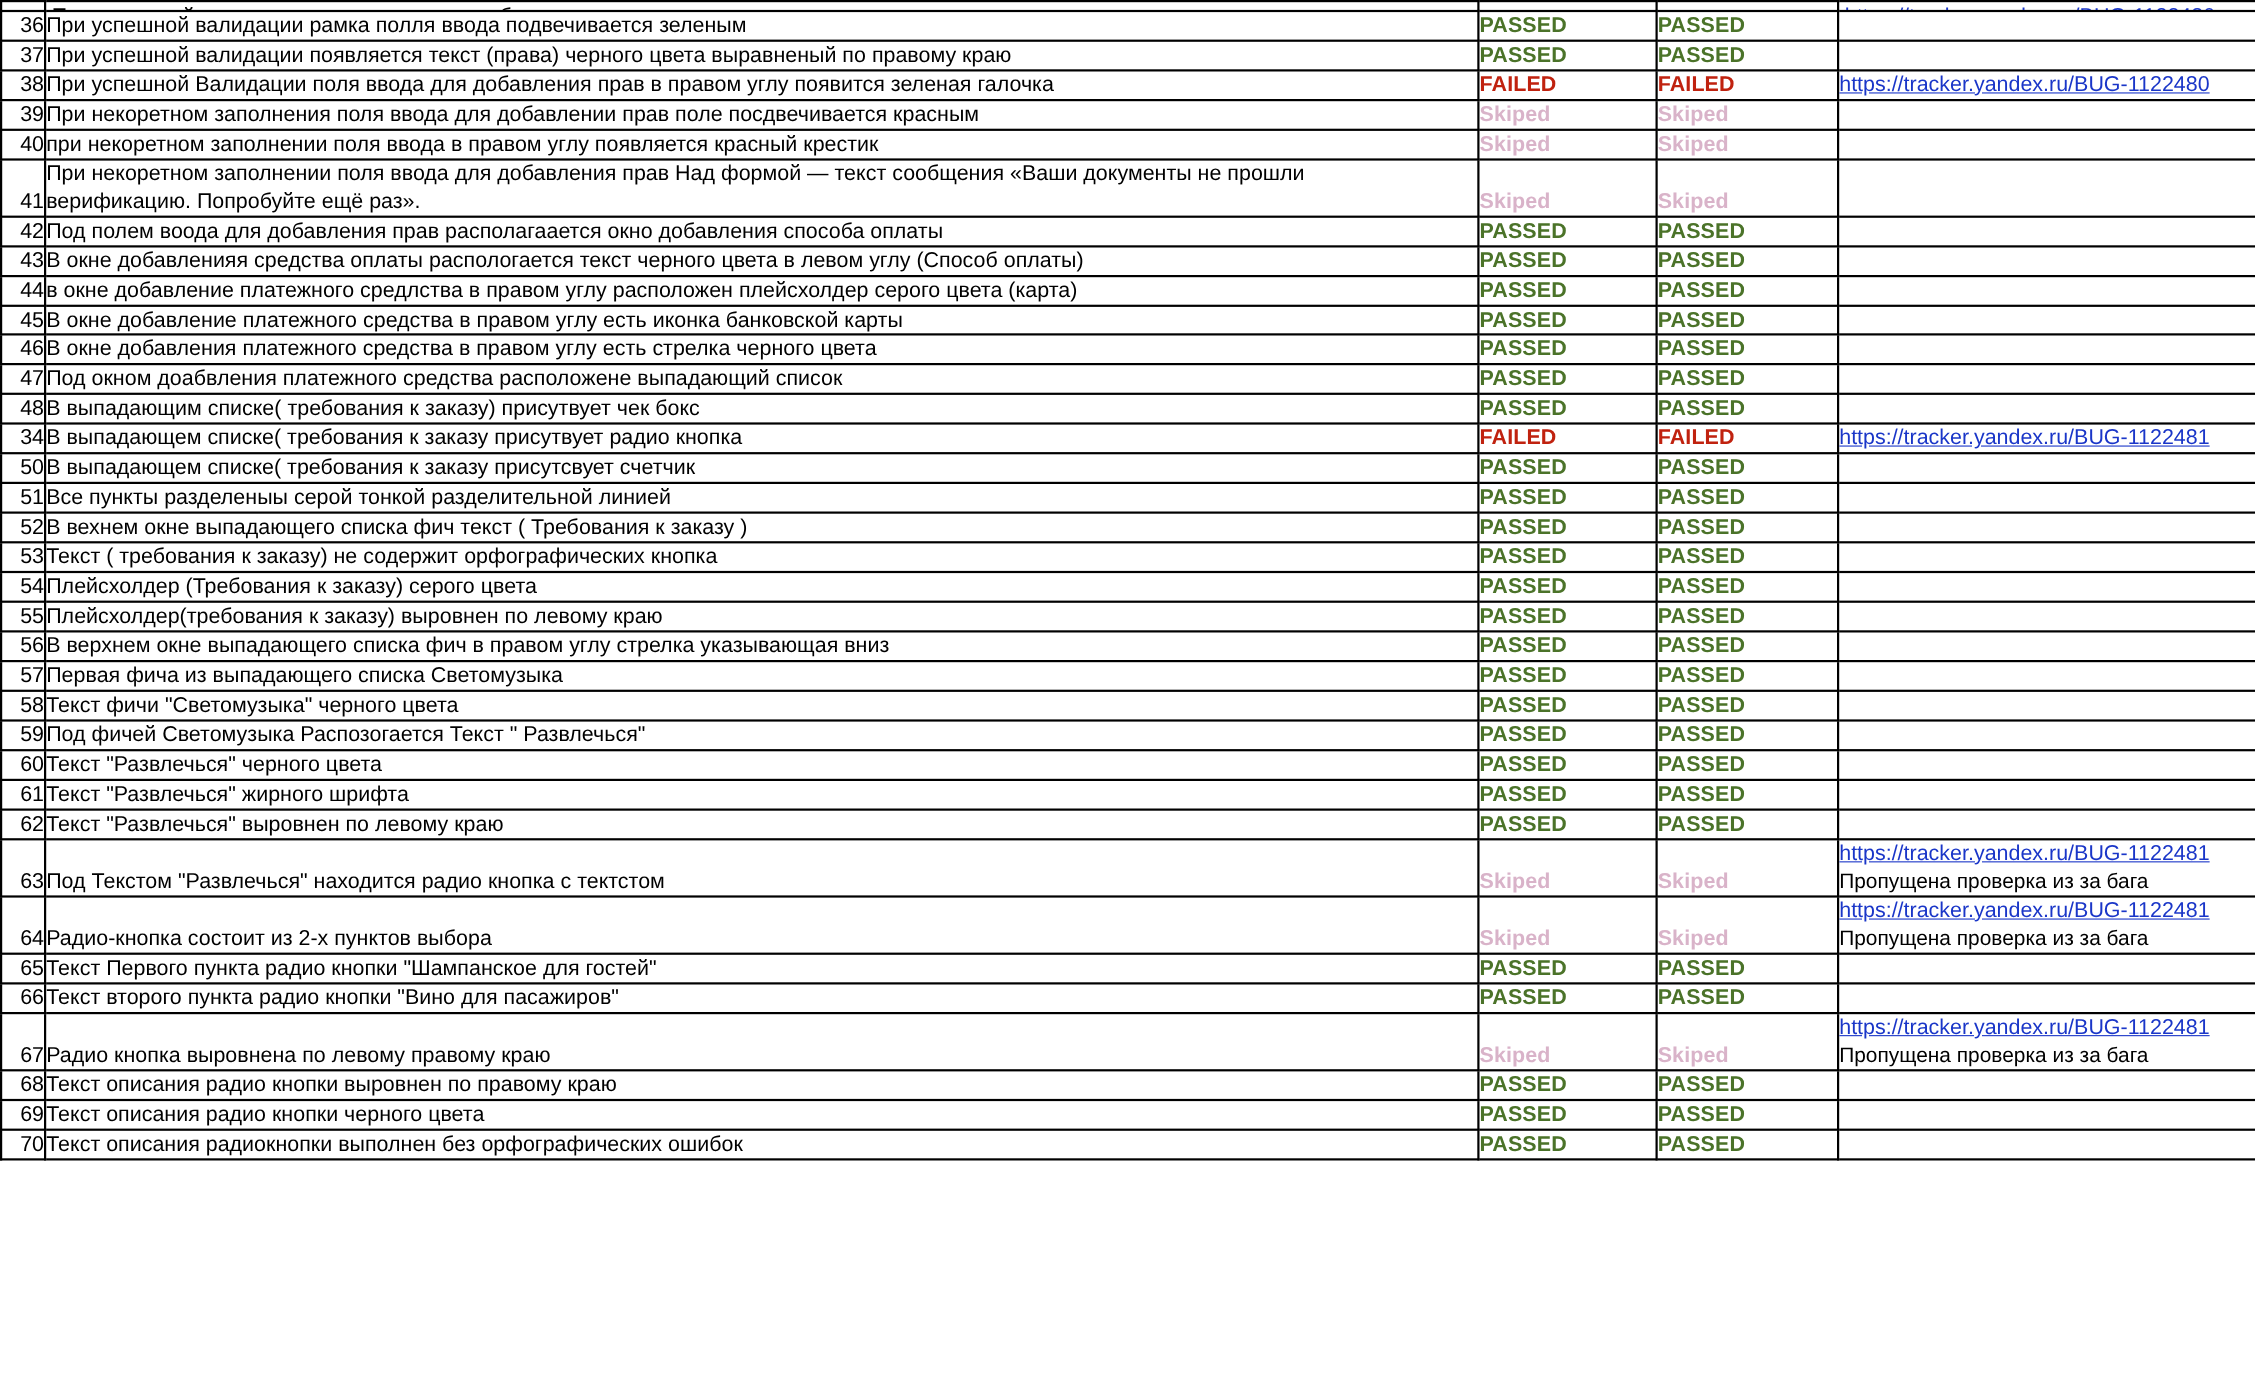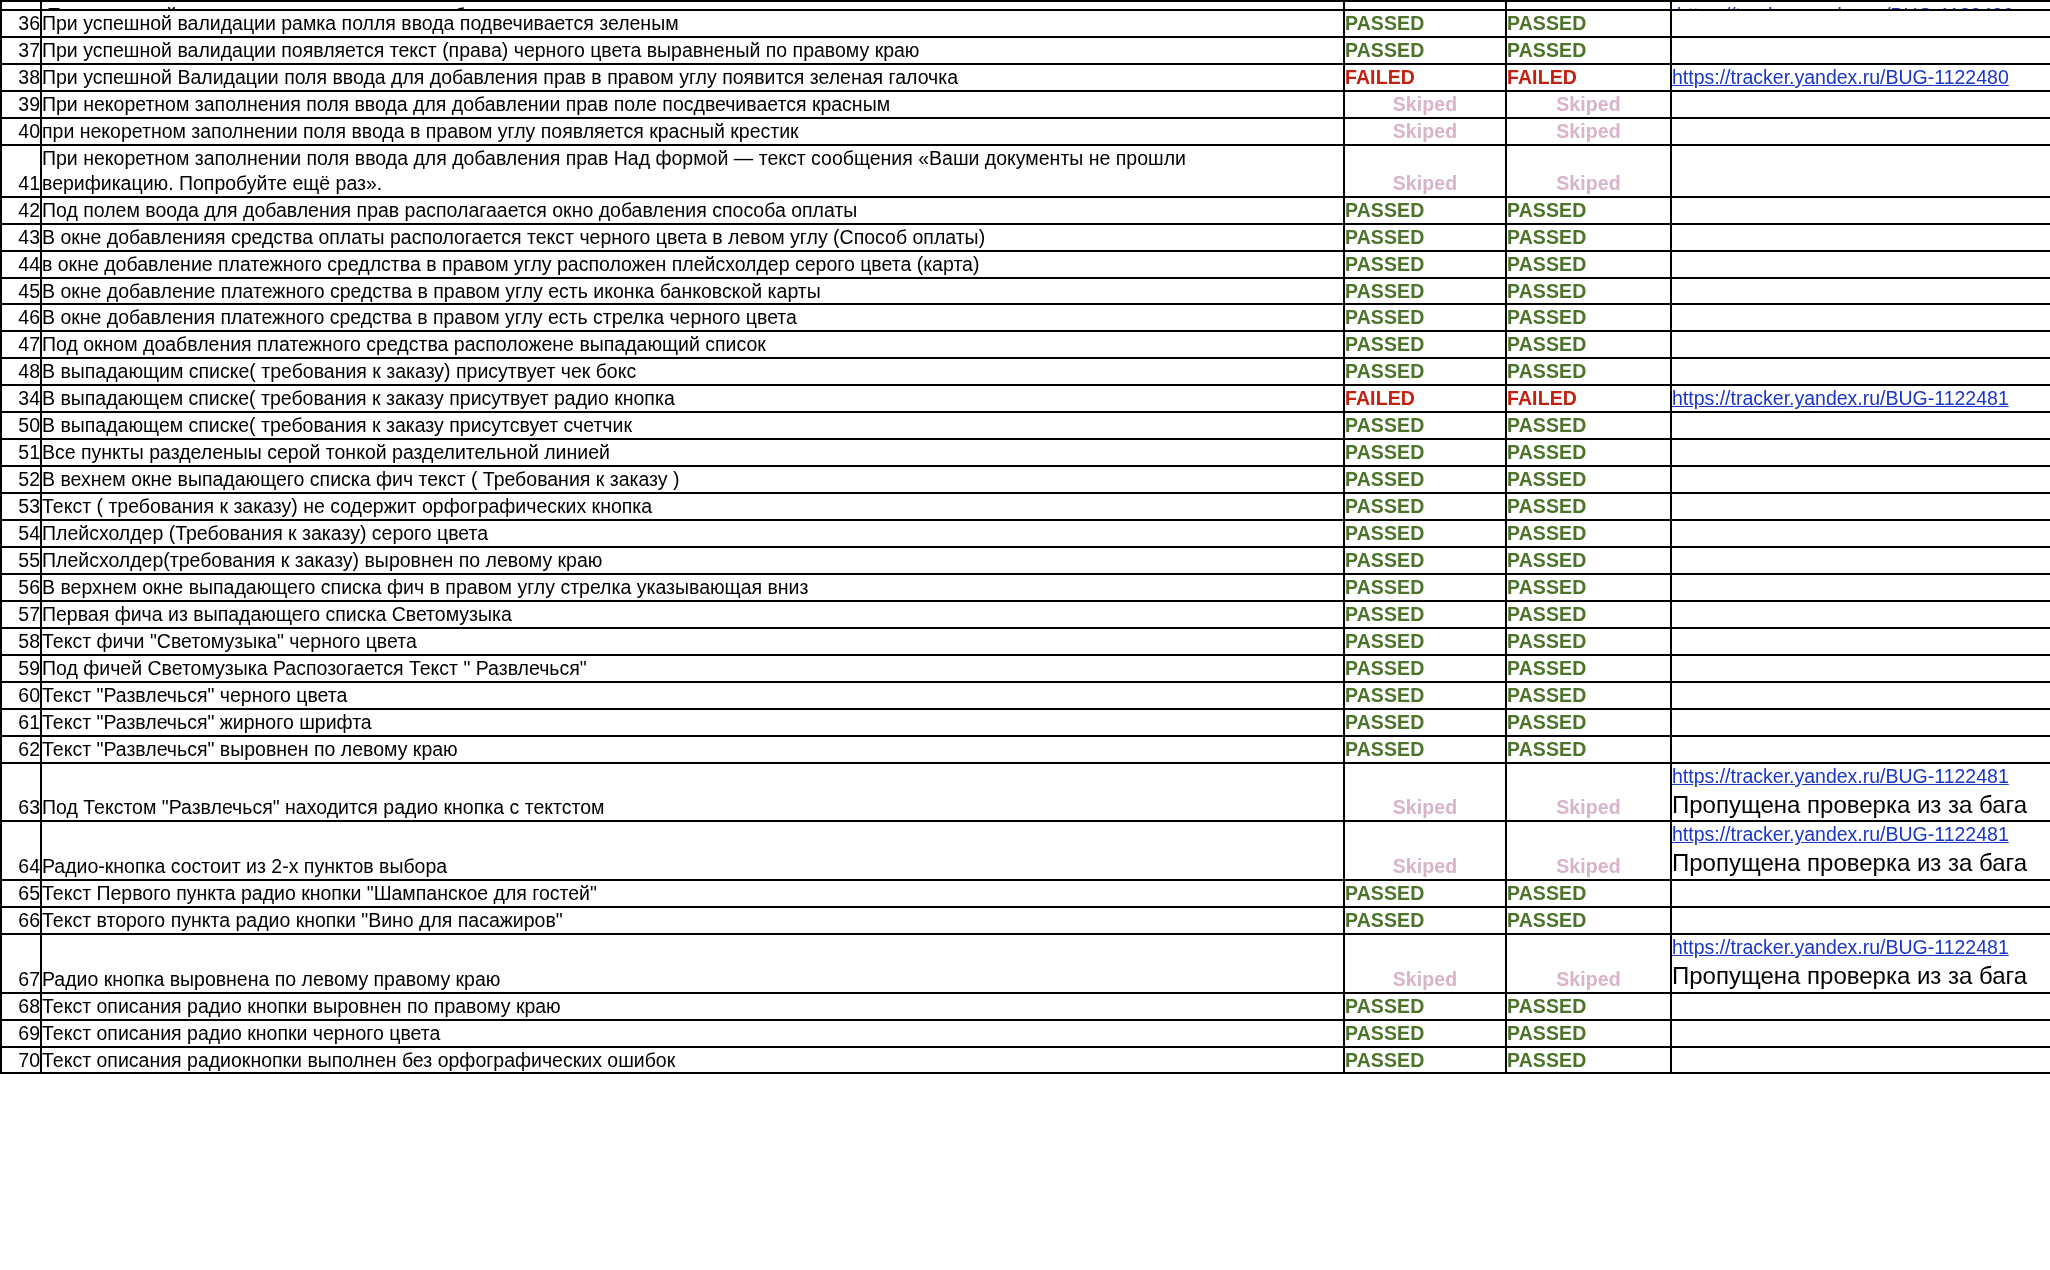--- a/index.html
+++ b/index.html
@@ -56,40 +56,40 @@
   td.status {
     padding: 0 4px 2px 7px;
     font-weight: bold;
     vertical-align: top;
     padding-top: 2px;
     font-size: 20px;
     letter-spacing: 0.1px;
   }
   td.status.passed { color: #4b7329; }
   td.status.failed { color: #c0220f; }
-  td.status.skiped { color: #d9b3c9; font-weight: bold; text-align: center; }
+  td.status.skiped { color: #d9b3c9; font-weight: bold; }
   td.link {
     padding: 0 2px 2px 6px;
     vertical-align: top;
     padding-top: 1px;
     font-size: 19.5px;
     overflow: hidden;
   }
   td.link a {
     color: #1a36c8;
     text-decoration: underline;
     white-space: nowrap;
     display: block;
     font-size: 19.5px;
   }
   td.link .note {
     color: #000000;
     white-space: nowrap;
     display: block;
-    font-size: 24px;
+    font-size: 19px;
     padding-top: 1px;
   }
   
   #cliprow {
     height: 9px;
     overflow: hidden;
     position: relative;
     width: 2050px;
   }
   #cliprow table { border-collapse: collapse; table-layout: fixed; width: 2050px; }

